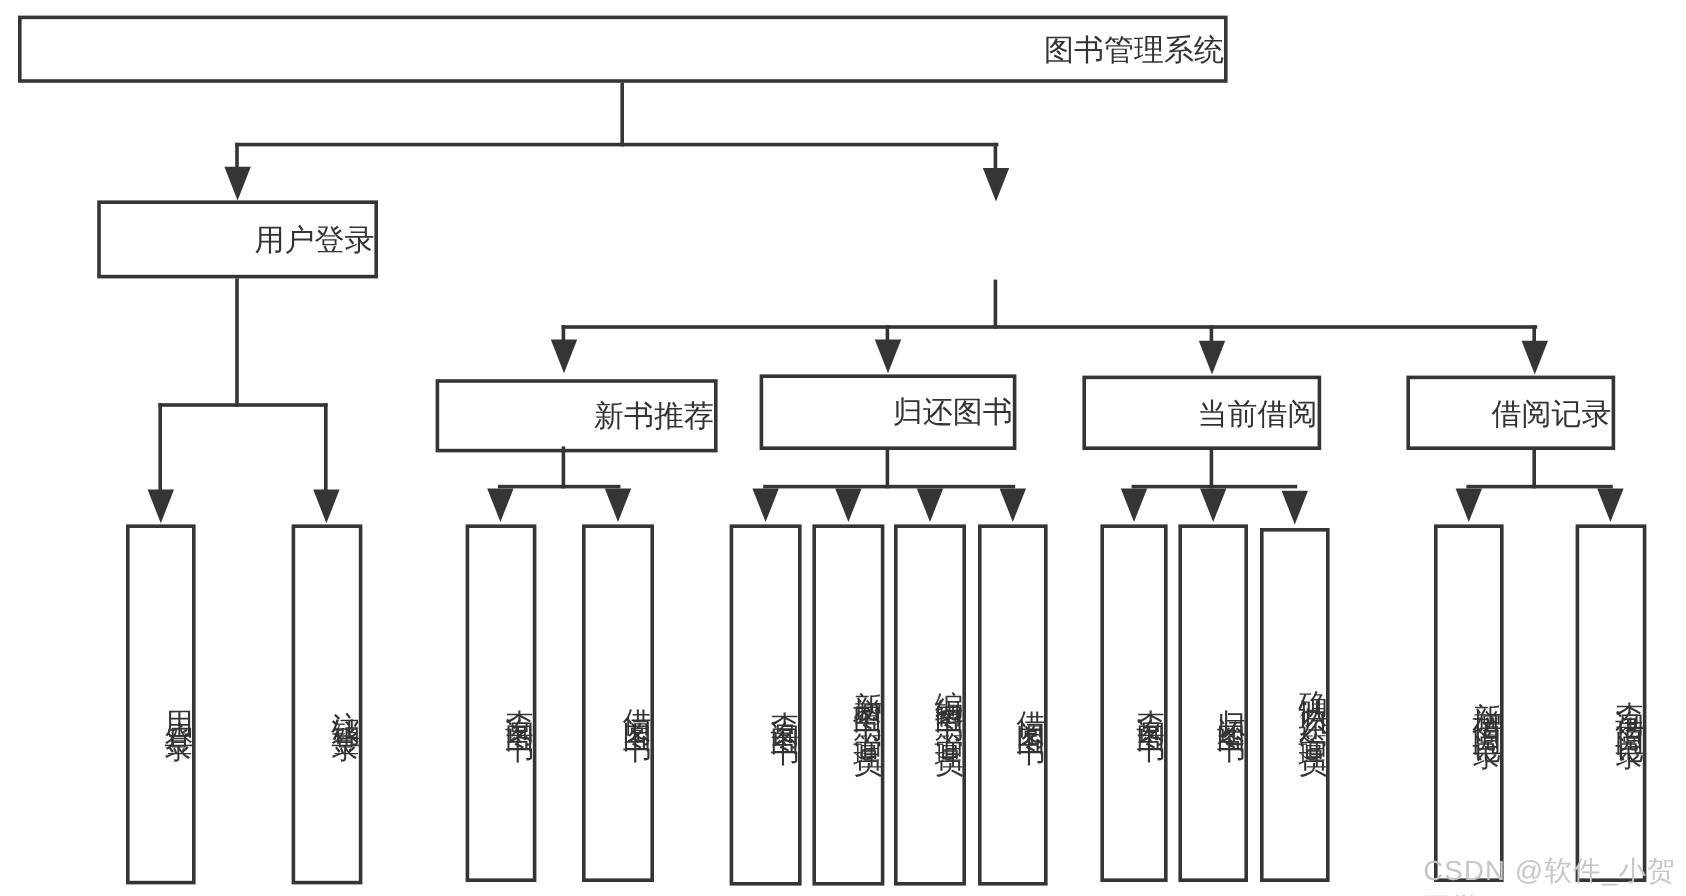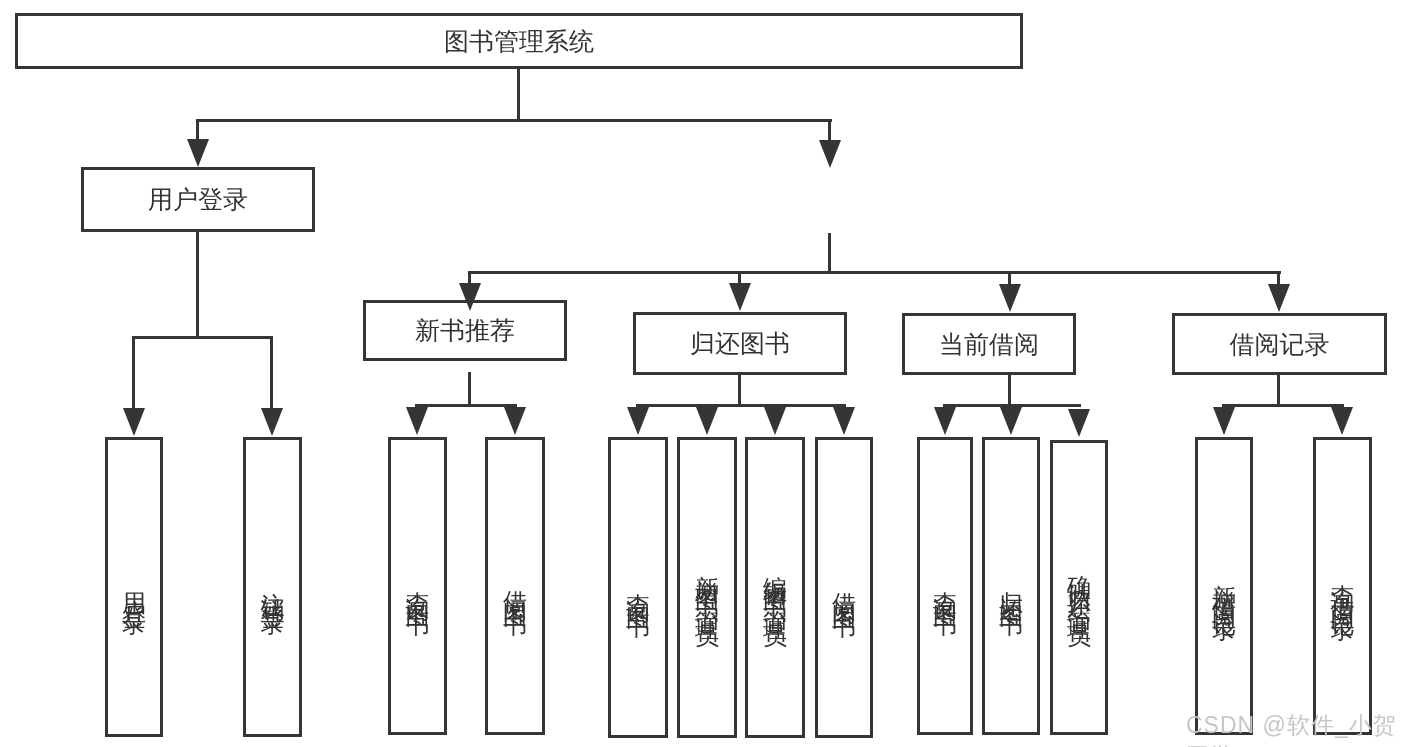--- a/index.html
+++ b/index.html
@@ -12,21 +12,21 @@
     color: #333333;
     overflow: hidden;
   }
   .box {
     position: absolute;
     box-sizing: border-box;
     border: 3px solid #353535;
     background: #ffffff;
     display: flex;
     align-items: center;
-    justify-content: center;
+    justify-content: flex-end;
     font-size: 25px;
     color: #333333;
     white-space: nowrap;
   }
   .vtext {
     writing-mode: vertical-rl;
     text-orientation: mixed;
     font-size: 24px;
     line-height: 1;
     letter-spacing: 7px;
@@ -49,24 +49,24 @@
     font-size: 23px;
     letter-spacing: 1px;
     color: #c6c6c6;
     z-index: 5;
   }
 
   
   #b-root { left: 15px;   top: 13px;  width: 1008px; height: 56px; }
   #b-l1a  { left: 81px;   top: 167px; width: 234px;  height: 65px; }
   #b-l1b  { left: 712px;  top: 168px; width: 235px;  height: 65px; }
-  #b-m1   { left: 363px;  top: 300px; width: 204px;  height: 61px; }
+  #b-m1   { left: 363px;  top: 316px; width: 235px;  height: 61px; }
   #b-m2   { left: 633px;  top: 312px; width: 214px;  height: 63px; }
-  #b-m3   { left: 902px;  top: 313px; width: 174px;  height: 62px; }
-  #b-m4   { left: 1172px; top: 313px; width: 215px;  height: 62px; }
+  #b-m3   { left: 902px;  top: 313px; width: 199px;  height: 62px; }
+  #b-m4   { left: 1172px; top: 313px; width: 174px;  height: 62px; }
   #b-a1   { left: 105px;  top: 437px; width: 58px;   height: 300px; }
   #b-a2   { left: 243px;  top: 437px; width: 59px;   height: 300px; }
   #b-b1   { left: 388px;  top: 437px; width: 59px;   height: 298px; }
   #b-b2   { left: 485px;  top: 437px; width: 60px;   height: 298px; }
   #b-c1   { left: 608px;  top: 437px; width: 60px;   height: 301px; }
   #b-c2   { left: 677px;  top: 437px; width: 60px;   height: 301px; }
   #b-c3   { left: 745px;  top: 437px; width: 60px;   height: 301px; }
   #b-c4   { left: 815px;  top: 437px; width: 58px;   height: 301px; }
   #b-d1   { left: 917px;  top: 437px; width: 56px;   height: 298px; }
   #b-d2   { left: 982px;  top: 437px; width: 58px;   height: 298px; }

